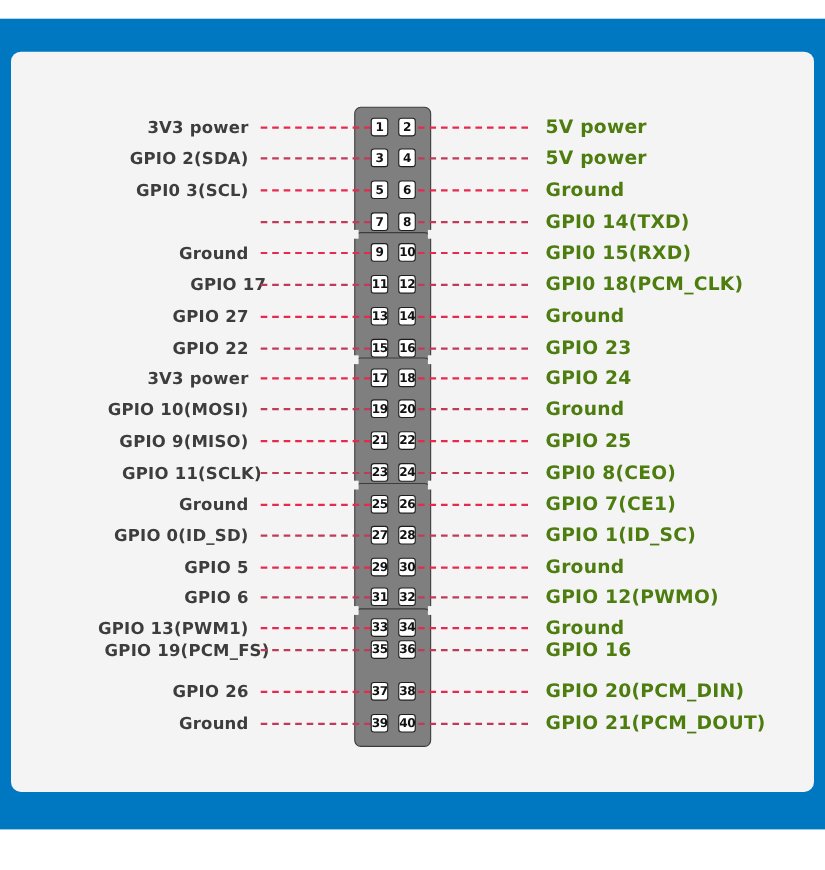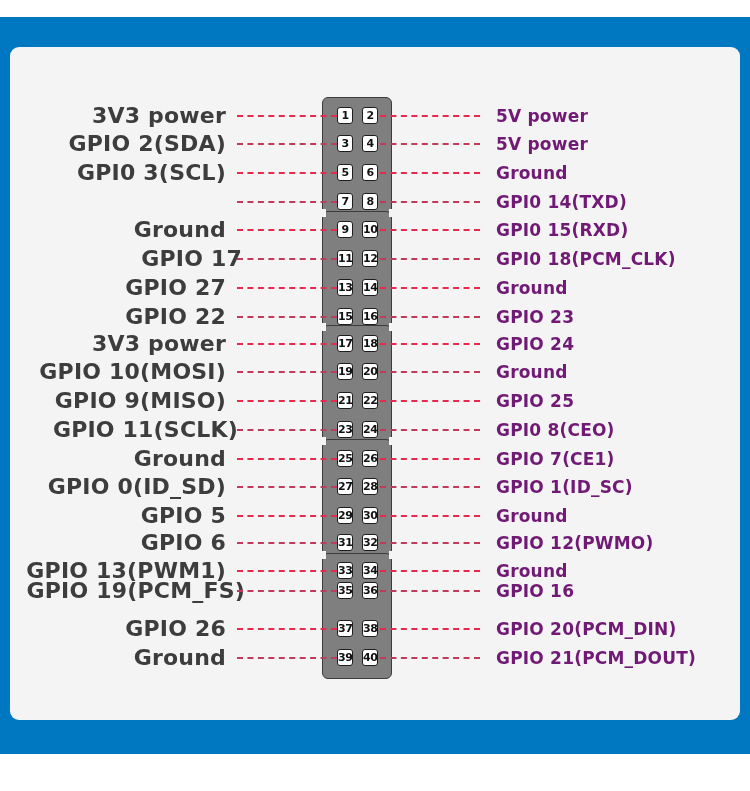--- a/index.html
+++ b/index.html
@@ -24,25 +24,25 @@
     box-sizing: border-box;
   }
   .notch {
     position: absolute; width: 5px; height: 8px; background: #f4f4f4;
   }
   .row {
     position: absolute; left: 0; width: 750px; height: 22px;
   }
   .lbl-l {
     position: absolute; right: 524px; top: 0; white-space: nowrap;
-    font-size: 22px; font-weight: bold; color: #3d3d3d; line-height: 22px; letter-spacing: 0.2px;
+    font-size: 15px; font-weight: bold; color: #3d3d3d; line-height: 22px; letter-spacing: 0.2px;
   }
   .lbl-r {
     position: absolute; left: 496px; top: 0; white-space: nowrap;
-    font-size: 17px; font-weight: bold; color: #701a75; line-height: 22px; letter-spacing: 0.2px;
+    font-size: 17px; font-weight: bold; color: #4d7c0f; line-height: 22px; letter-spacing: 0.2px;
   }
   .dash-l {
     position: absolute; left: 237px; top: 10px; width: 100px; height: 0;
     border-top: 2px dashed #e8294e;
   }
   .dash-r {
     position: absolute; left: 380px; top: 10px; width: 100px; height: 0;
     border-top: 2px dashed #e8294e;
   }
   .row.alt .dash-l, .row.alt .dash-r { border-top-color: #c23a5a; }

